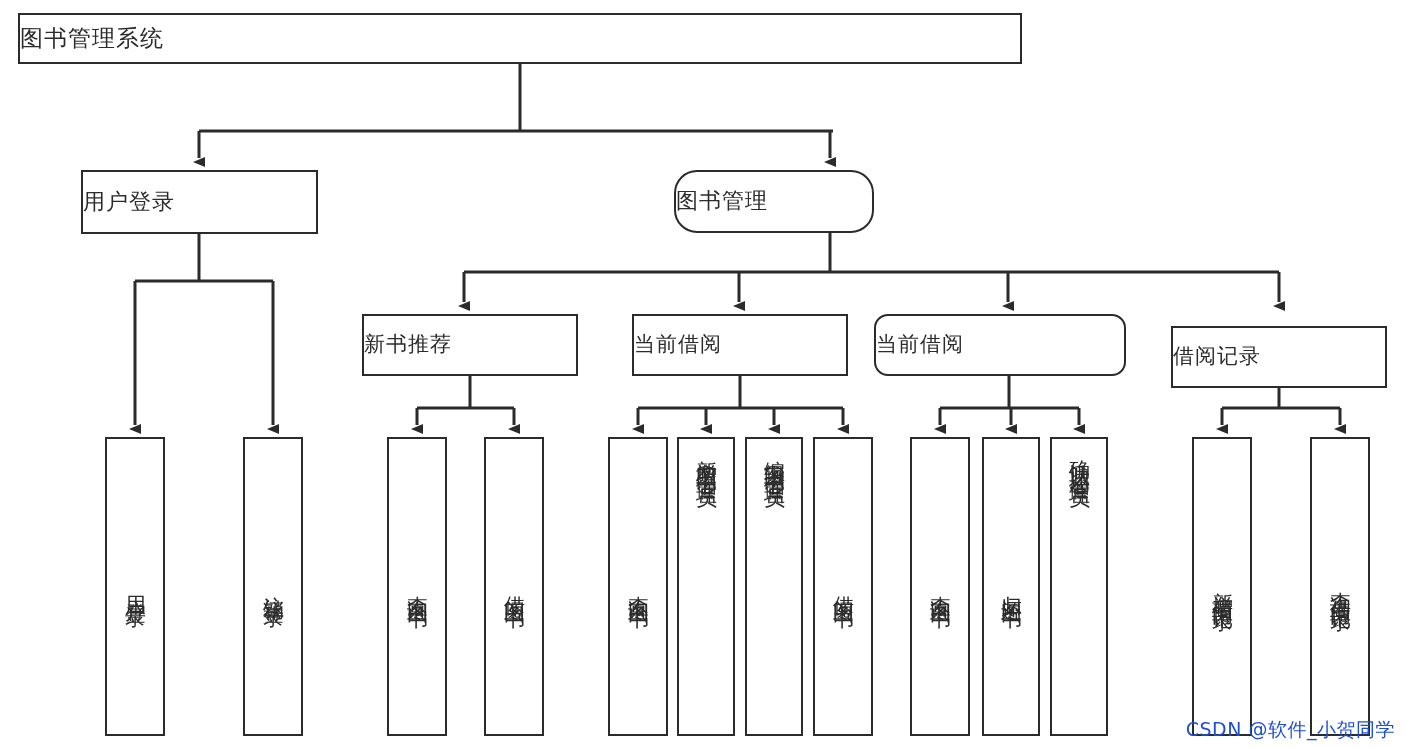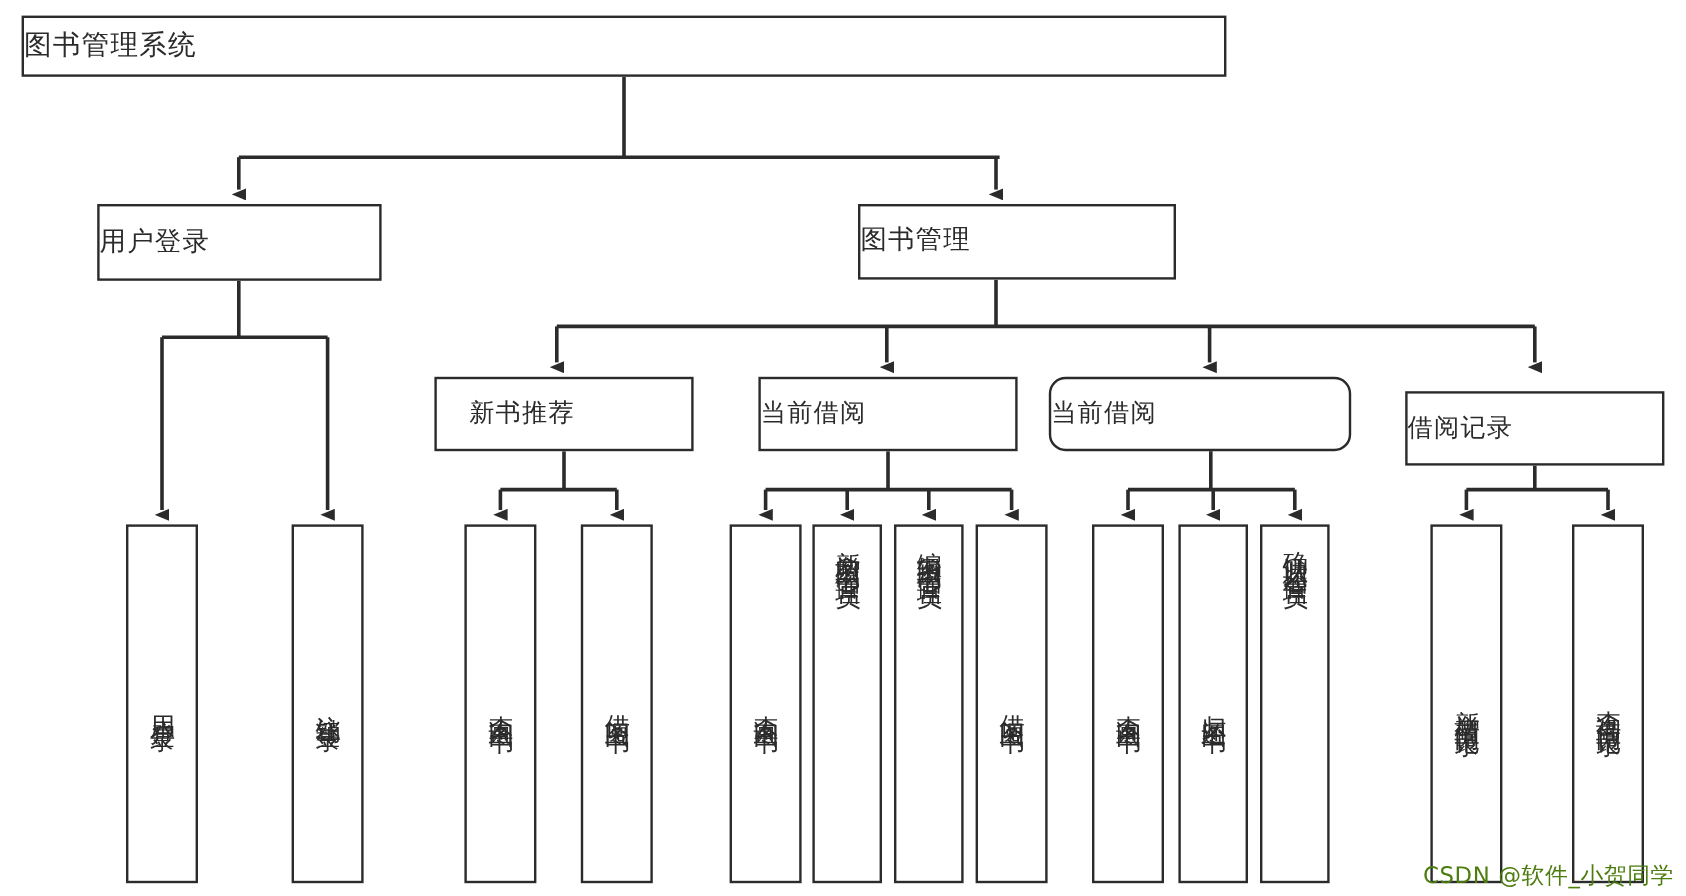--- a/index.html
+++ b/index.html
@@ -59,21 +59,21 @@
   }
   .node-box.leaf.center-text {
     align-items: center;
     padding-top: 0;
   }
   #watermark {
     position: absolute;
     right: 10px;
     bottom: 4px;
     font-size: 19px;
-    color: #4d7c0f;
+    color: #1d4ed8;
     letter-spacing: 0.5px;
     white-space: nowrap;
     font-family: "DejaVu Sans", "Liberation Sans", sans-serif;
   }
 </style>
 </head>
 <body>
 
 <div id="canvas">
 
@@ -128,25 +128,25 @@
     </g>
   </svg>
 
   <div class="node-box level-0" id="node-root" style="left: 18px; top: 13px; width: 1004px; height: 51px;">
     <span class="node-label">图书管理系统</span>
   </div>
 
   <div class="node-box level-1" id="node-l1-0" style="left: 81px; top: 170px; width: 237px; height: 64px;">
     <span class="node-label">用户登录</span>
   </div>
-  <div class="node-box level-1" id="node-l1-1" style="left: 715px; top: 170px; width: 265px; height: 63px;">
+  <div class="node-box level-1" id="node-l1-1" style="left: 674px; top: 170px; width: 200px; height: 63px; border-radius: 23px;">
     <span class="node-label">图书管理</span>
   </div>
 
-  <div class="node-box level-2" id="node-l2-0" style="left: 362px; top: 314px; width: 216px; height: 62px; padding-left: 27px;">
+  <div class="node-box level-2" id="node-l2-0" style="left: 362px; top: 314px; width: 216px; height: 62px;">
     <span class="node-label">新书推荐</span>
   </div>
   <div class="node-box level-2" id="node-l2-1" style="left: 632px; top: 314px; width: 216px; height: 62px;">
     <span class="node-label">当前借阅</span>
   </div>
   <div class="node-box level-2" id="node-l2-2" style="left: 874px; top: 314px; width: 252px; height: 62px; border-radius: 14px;">
     <span class="node-label">当前借阅</span>
   </div>
   <div class="node-box level-2" id="node-l2-3" style="left: 1171px; top: 314px; width: 216px; height: 62px; margin-top: 12px;">
     <span class="node-label">借阅记录</span>

